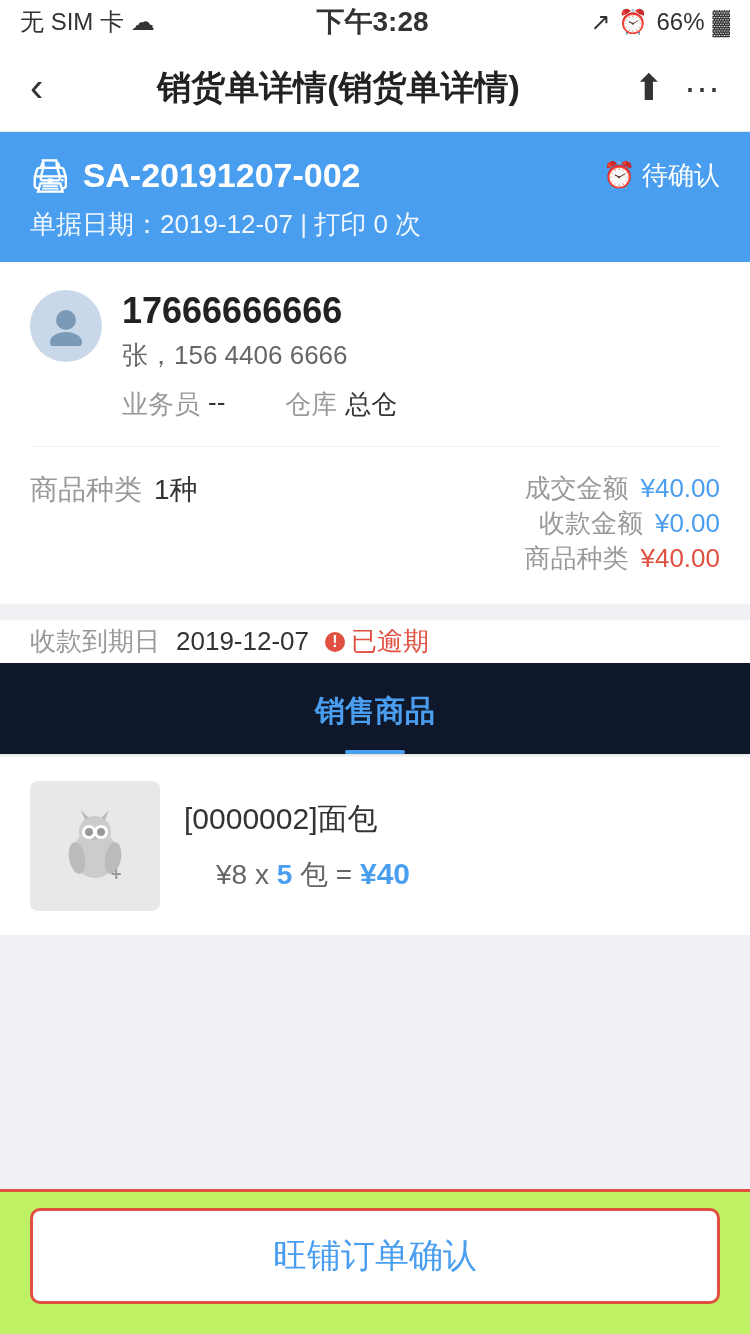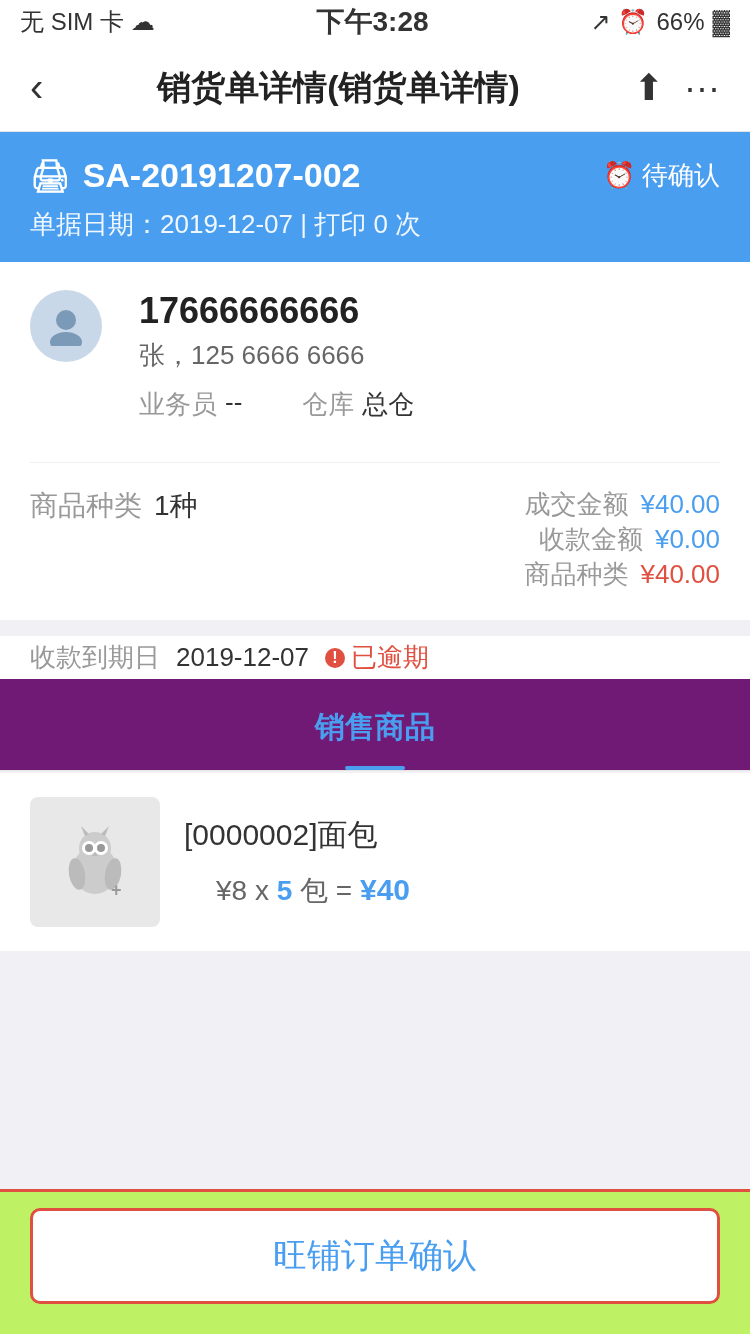--- a/index.html
+++ b/index.html
@@ -88,22 +88,22 @@
     .card {
       background: #fff;
       margin-bottom: 16px;
       padding: 28px 30px;
     }
 
     
     .customer-section {
       display: flex;
       align-items: flex-start;
-      gap: 37px;
-      padding-bottom: 40px;
+      gap: 20px;
+      padding-bottom: 24px;
       border-bottom: 1px solid #f0f0f0;
     }
     .customer-avatar {
       width: 72px;
       height: 72px;
       border-radius: 50%;
       background: #c8d8e8;
       display: flex;
       align-items: center;
       justify-content: center;
@@ -198,21 +198,21 @@
       color: #fff;
       display: flex;
       align-items: center;
       justify-content: center;
       font-size: 16px;
       font-weight: 700;
     }
 
     
     .tabs-section {
-      background: #701a75;
+      background: #0f172a;
       margin-bottom: 0;
     }
     .tabs {
       display: flex;
       border-bottom: 1px solid #e5e5e5;
     }
     .tab {
       flex: 1;
       text-align: center;
       padding: 28px 0 22px;
@@ -346,21 +346,21 @@
 
   <div class="customer-section">
     <div class="customer-avatar">
       <svg width="40" height="40" viewBox="0 0 40 40">
         <circle cx="20" cy="14" r="10" fill="#7a9ab8"></circle>
         <ellipse cx="20" cy="36" rx="16" ry="10" fill="#7a9ab8"></ellipse>
       </svg>
     </div>
     <div class="customer-info">
       <div class="customer-phone">17666666666</div>
-      <div class="customer-name">张，125 6666 6666</div>
+      <div class="customer-name">张，156 4406 6666</div>
       <div class="customer-meta">
         <div class="meta-item">
           <span class="meta-label">业务员</span>
           <span class="meta-value">--</span>
         </div>
         <div class="meta-item">
           <span class="meta-label">仓库</span>
           <span class="meta-value">总仓</span>
         </div>
       </div>

